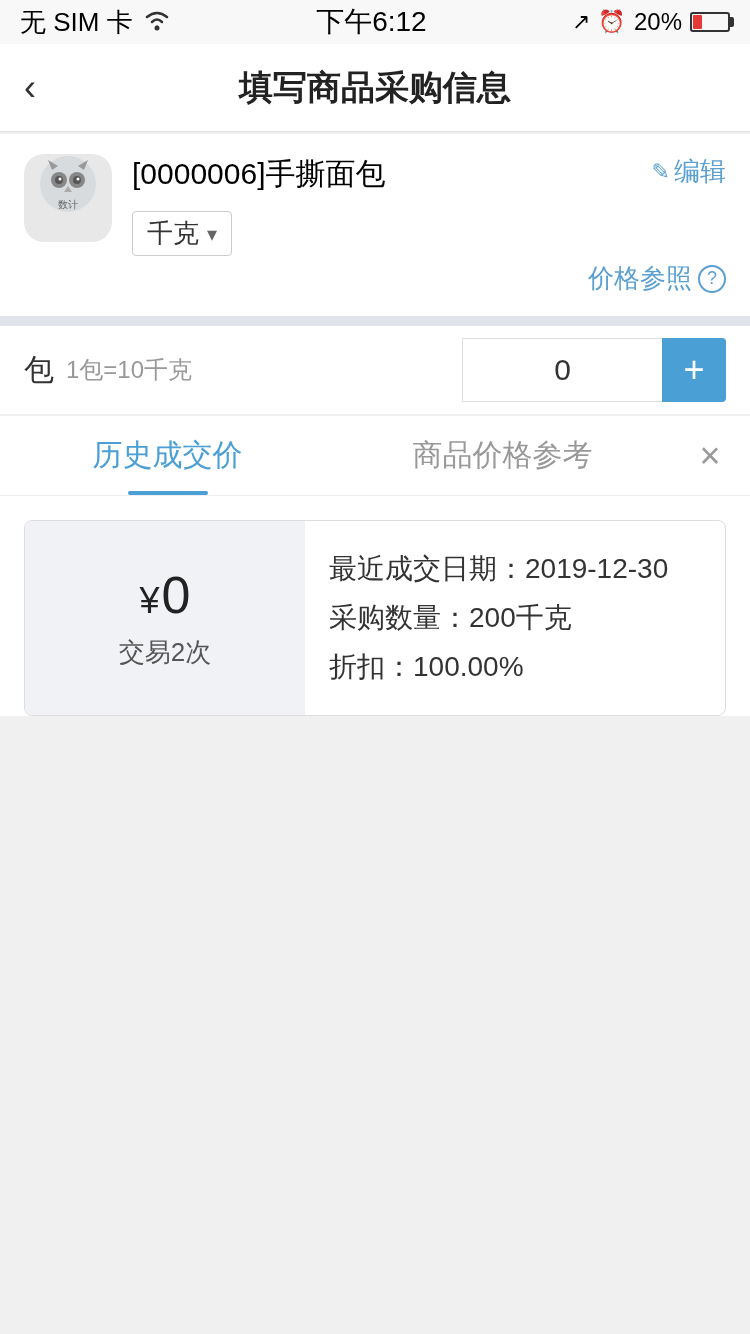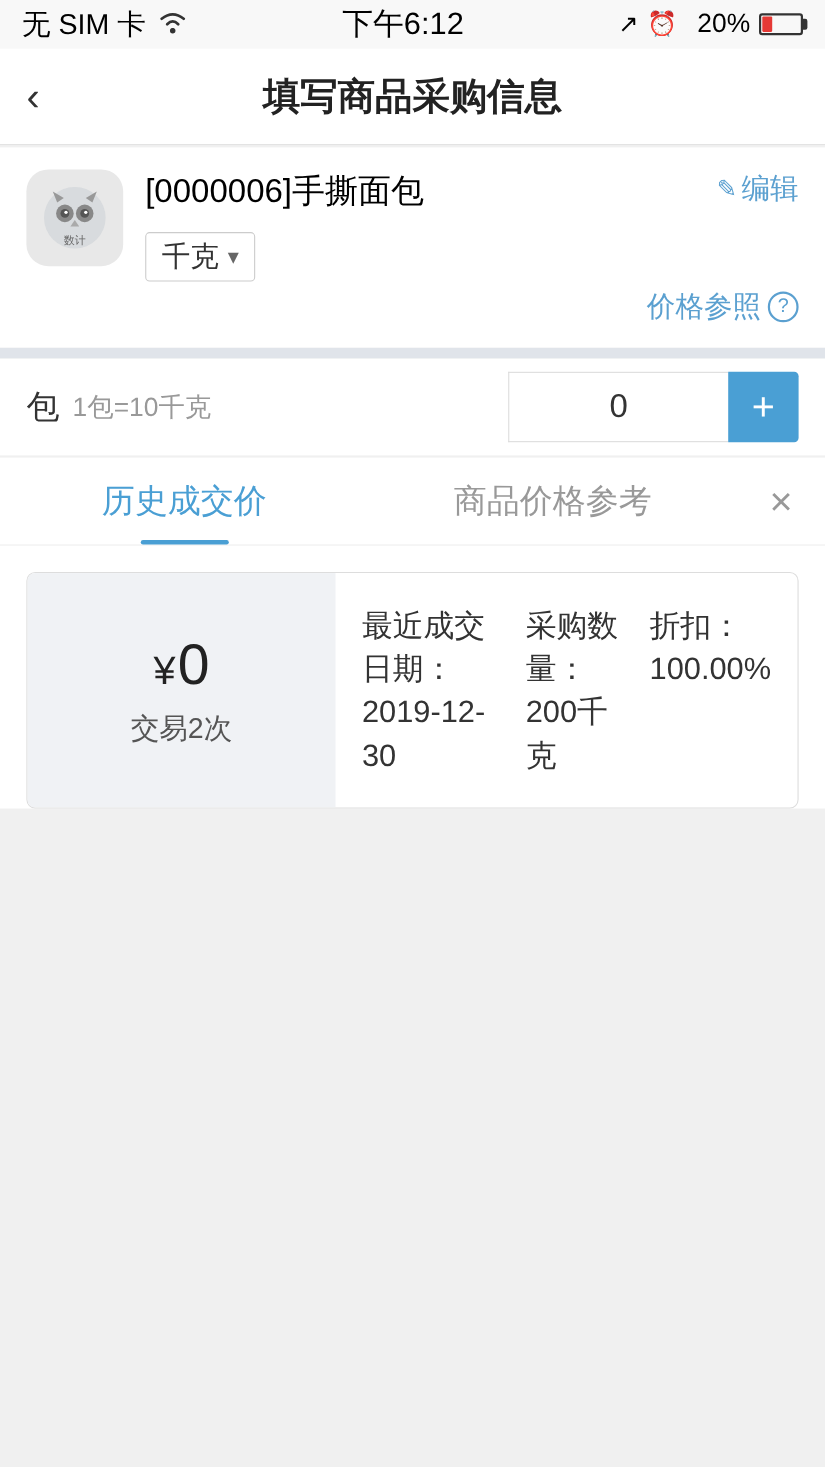--- a/index.html
+++ b/index.html
@@ -112,21 +112,20 @@
       display: flex;
       align-items: flex-start;
       gap: 20px;
     }
     .product-image {
       width: 88px;
       height: 88px;
       background: #e8e8e8;
       border-radius: 20px;
       display: flex;
-      align-items: center;
       justify-content: center;
       flex-shrink: 0;
     }
     .owl-icon {
       width: 60px;
       height: 60px;
       position: relative;
     }
     .product-info {
       display: flex;
@@ -325,21 +324,22 @@
       margin-right: 2px;
     }
     .price-trade-count {
       font-size: 26px;
       color: #555;
     }
     .price-card-right {
       flex: 1;
       padding: 28px 24px;
       display: flex;
-      gap: 21px;
+      flex-direction: column;
+      gap: 10px;
     }
     .price-detail-row {
       font-size: 28px;
       color: #333;
       line-height: 1.4;
     }
 
     
     .page-bg {
       flex: 1;
@@ -359,21 +359,21 @@
         <path d="M9 13 Q14 8 19 13" stroke="#333" stroke-width="2.5" fill="none" stroke-linecap="round"></path>
         <path d="M4 8 Q14 0 24 8" stroke="#333" stroke-width="2.5" fill="none" stroke-linecap="round"></path>
         <circle cx="14" cy="19" r="2.5" fill="#333"></circle>
       </svg>
     </span>
   </div>
   <div class="status-center">下午6:12</div>
   <div class="status-right">
     <span style="font-size:22px;">↗</span>
     <span style="font-size:22px;">⏰</span>
-    <span style="font-size:24px;margin-left:10px;">20%</span>
+    <span style="font-size:24px;">20%</span>
     <span class="battery-icon">
       <span class="battery-body">
           <span class="battery-fill"></span>
         </span>
     </span>
   </div>
 </div>
 
 <div class="nav-bar">
   <span class="nav-back">‹</span>

